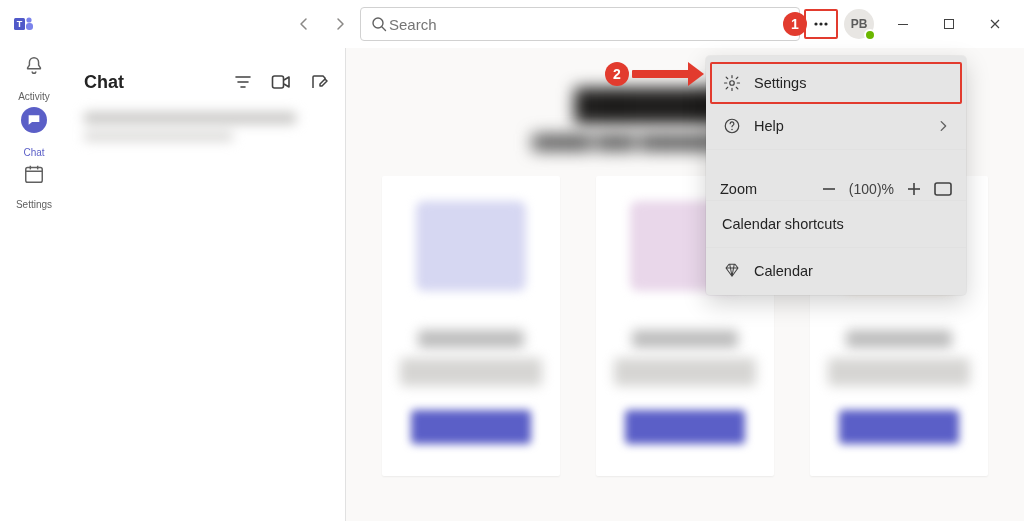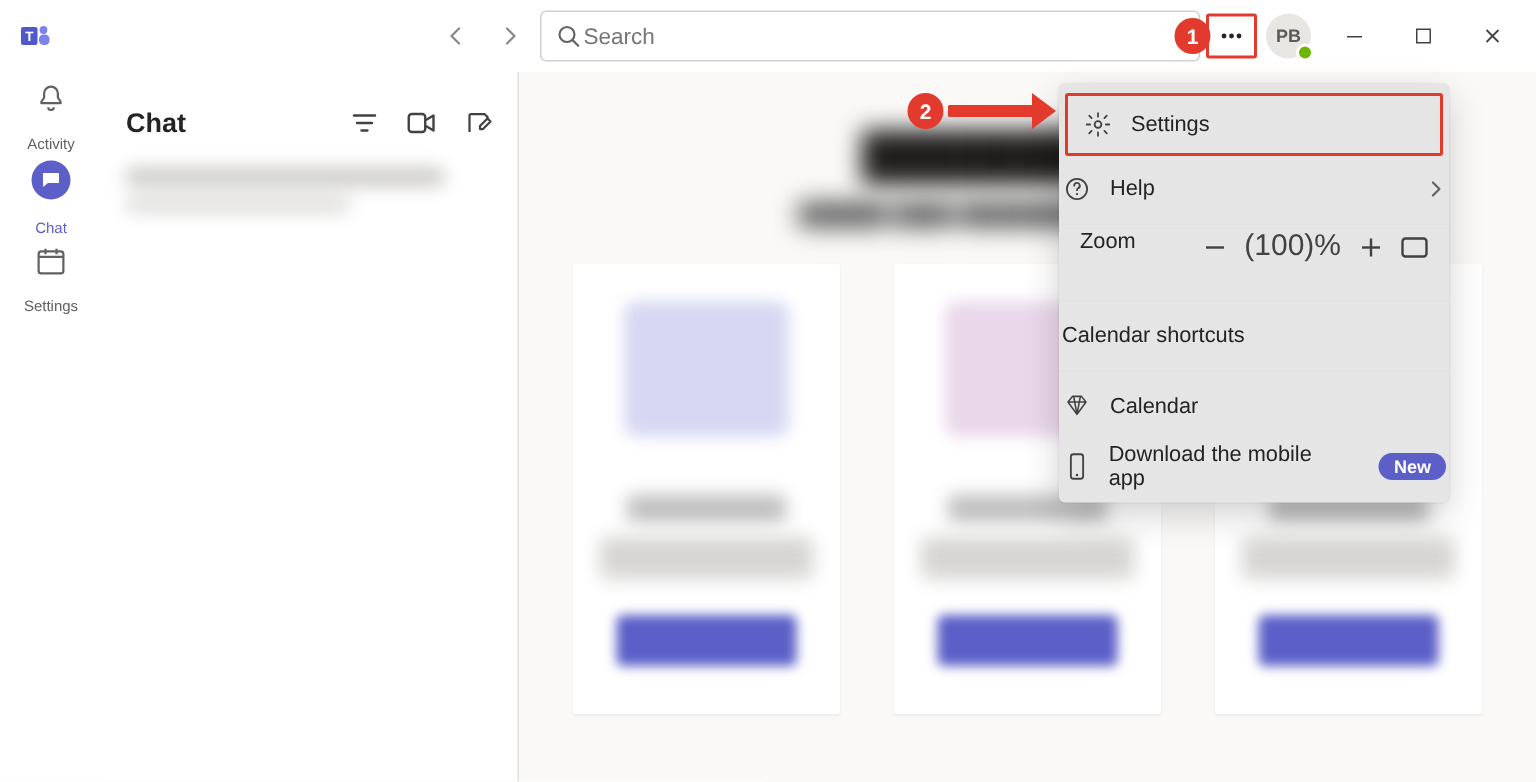--- a/index.html
+++ b/index.html
@@ -191,44 +191,44 @@
     width: 260px;
     background: #e5e5e5;
     border-radius: 4px;
     box-shadow: 0 8px 24px rgba(0,0,0,0.18), 0 0 0 1px rgba(0,0,0,0.04);
     padding: 4px 0;
     z-index: 50;
   }
   .menu-item {
     display: flex; align-items: center;
     height: 40px;
-    padding: 0 2px;
+    padding: 0 16px;
     gap: 12px;
     font-size: 14.5px;
     color: #242424;
     cursor: pointer;
   }
   .menu-item.highlight {
     border: 2px solid #e23b2e;
     height: 42px;
     border-radius: 2px;
     margin: 2px 4px;
     padding: 0 10px;
   }
   .menu-sep { height: 1px; background: #e1e1e1; margin: 3px 0; }
   .menu-icon { width: 20px; display: flex; align-items: center; justify-content: center; color: #424242; }
   .menu-spacer { flex: 1; }
   .chevron { color: #616161; }
   .zoom-row {
-    display: flex; align-items: flex-start; height: 44px; padding: 0 14px; gap: 8px;
+    display: flex; align-items: flex-end; height: 44px; padding: 0 14px; gap: 8px;
     font-size: 14.5px;
   }
   .zoom-label {  }
   .zoom-controls { margin-left: auto; display: flex; align-items: center; gap: 12px; color:#424242; }
-  .zoom-pct { font-size: 20px; }
+  .zoom-pct { font-size: 14px; }
   .badge-new {
     background: #5b5fc7; color: #fff; font-size: 12px; font-weight: 600;
     border-radius: 999px; padding: 2px 10px;
   }
 
   
   .annot-circle {
     position: absolute;
     width: 24px; height: 24px; border-radius: 50%;
     background: #e23b2e; color: #fff;
@@ -466,28 +466,17 @@
   </div>
   <div class="menu-sep"></div>
   <div class="menu-item">
     <span class="menu-icon">
       <svg width="18" height="18" viewBox="0 0 24 24">
           <path d="M4 8l4-5h8l4 5-8 11L4 8z M4 8h16 M9 3l3 16 M15 3l-3 16" fill="none" stroke="currentColor" stroke-width="1.4" stroke-linejoin="round"></path>
         </svg>
     </span>
     <span>Calendar</span>
   </div>
-  <div class="menu-item">
-    <span class="menu-icon">
-      <svg width="16" height="18" viewBox="0 0 16 22">
-          <rect x="3" y="1" width="10" height="20" rx="2" fill="none" stroke="currentColor" stroke-width="1.5"></rect>
-          <circle cx="8" cy="18" r="1" fill="currentColor"></circle>
-        </svg>
-    </span>
-    <span>Download the mobile app</span>
-    <span class="menu-spacer"></span>
-    <span class="badge-new">New</span>
-  </div>
 </div>
 
 <div class="annot-circle" style="top:12px; left:783px;">1</div>
 <div class="annot-circle" style="top:62px; left:605px;">2</div>
 <div class="annot-arrow" style="top:70px; left:632px; width:58px;"></div>
 
 </body></html>

